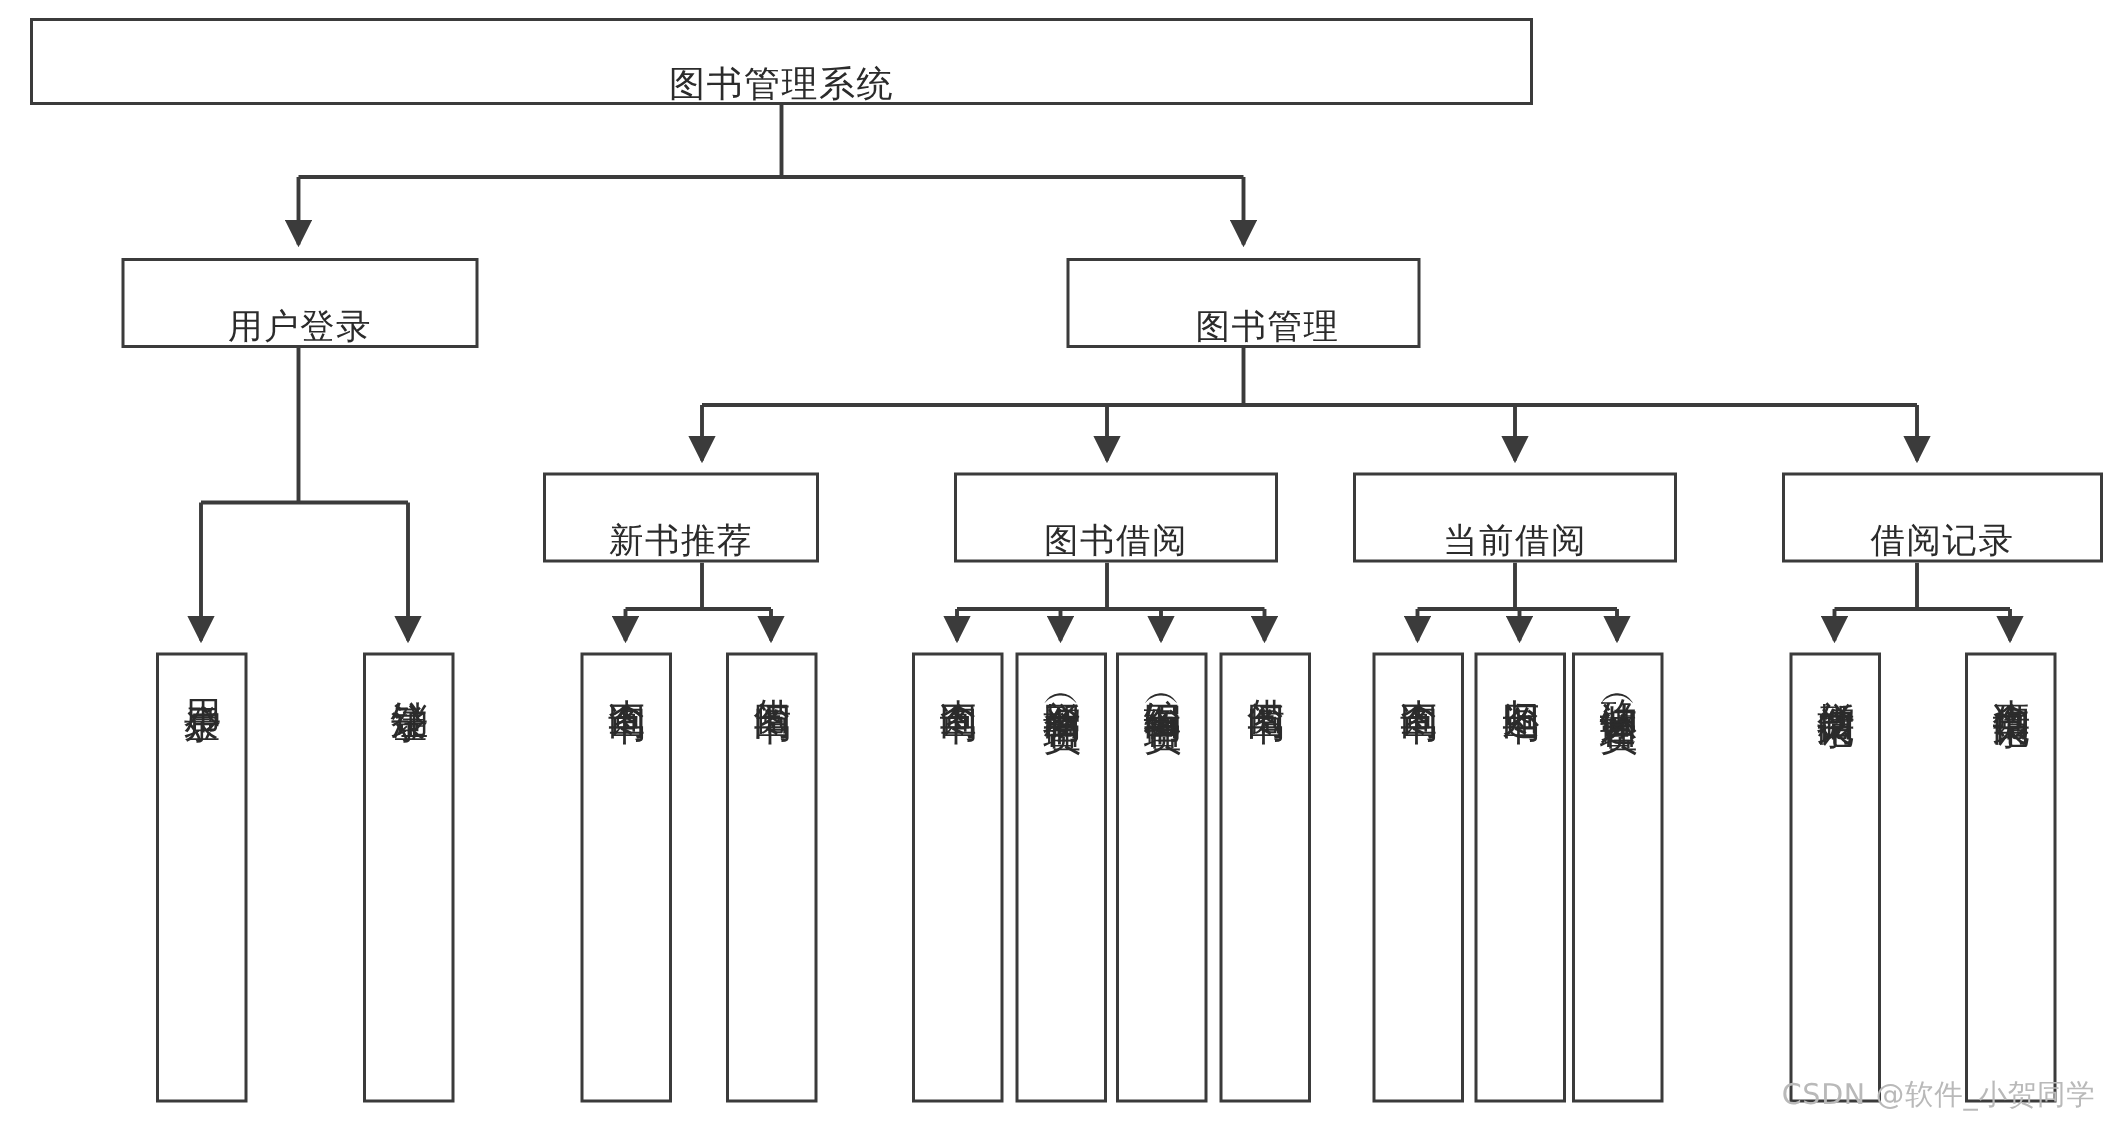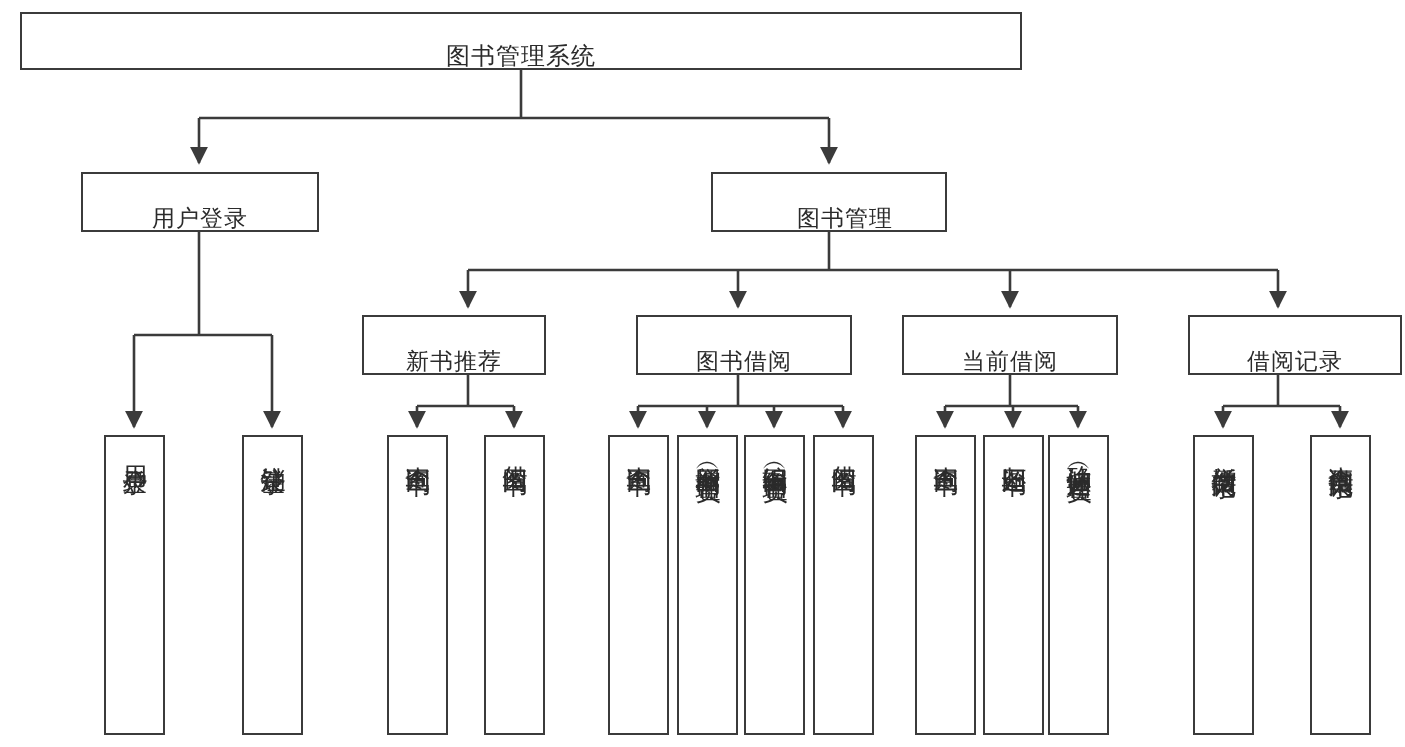--- a/index.html
+++ b/index.html
@@ -184,14 +184,15 @@
     <span class="vtext">确认归还（管理员）</span>
   </div>
 
   <div class="node node-v" style="left:1193px; top:435px; width:61px; height:300px;">
     <span class="vtext">新增借阅记录</span>
   </div>
   <div class="node node-v" style="left:1310px; top:435px; width:61px; height:300px;">
     <span class="vtext">查询借阅记录</span>
   </div>
 
+  <div id="watermark">CSDN @软件_小贺同学</div>
 
 </div>
 
 </body></html>

